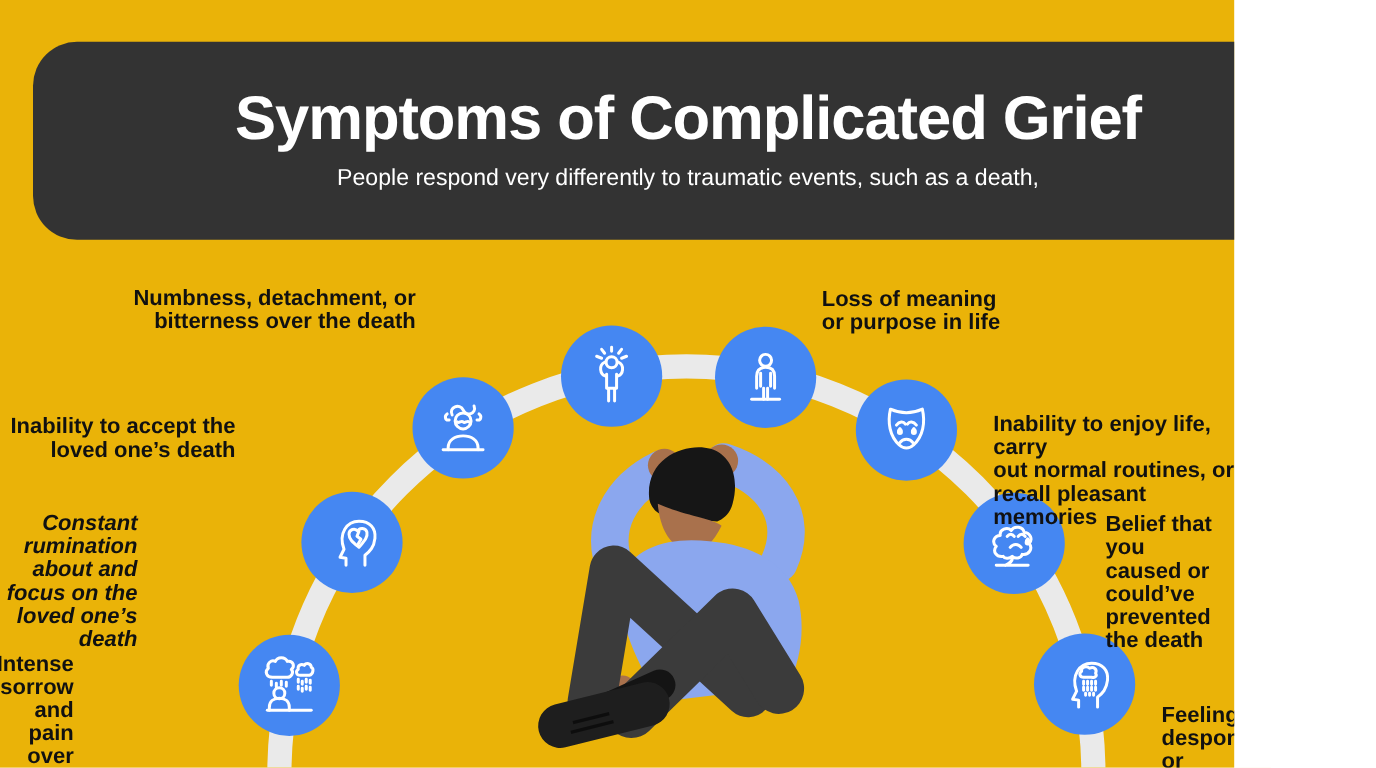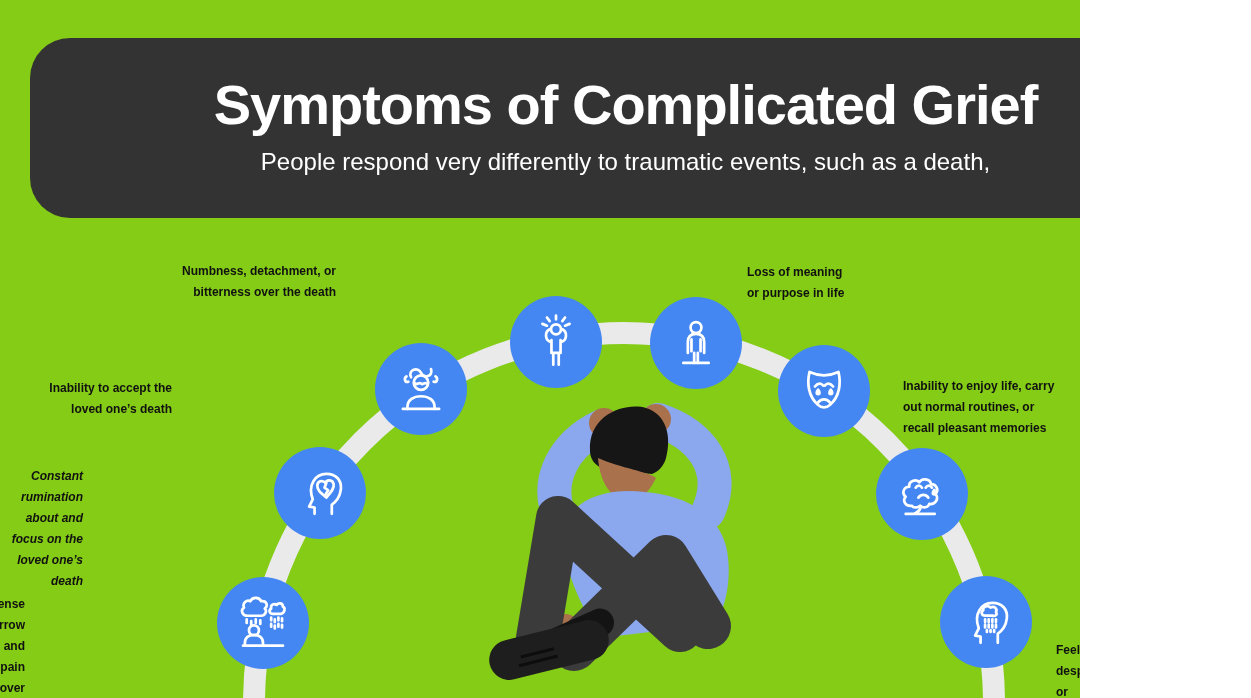--- a/index.html
+++ b/index.html
@@ -1,44 +1,44 @@
 <!DOCTYPE html>
 <html><head>
 <meta charset="utf-8">
 <style>
   html,body{margin:0;padding:0;background:#fff;}
-  .stage{position:relative;width:1080px;height:698px;background:#84cc16;overflow:hidden;
-         font-family:"Liberation Sans","DejaVu Sans",sans-serif;}
+  .stage{position:relative;width:1080px;height:698px;background:#eab308;overflow:hidden;
+         font-family:"Liberation Sans","DejaVu Sans",sans-serif;padding-left:42px;}
 
   
   .banner{position:absolute;left:30px;top:38px;width:1191px;height:180px;background:#333333;
           border-radius:40px;display:flex;flex-direction:column;align-items:center;
           justify-content:center;text-align:center;color:#fff;}
   .banner h1{margin:0 0 12px 0;font-size:56px;font-weight:800;letter-spacing:-1px;line-height:1;}
-  .banner p{margin:2px 0;font-size:24px;font-weight:400;line-height:1.25;}
+  .banner p{margin:2px 0;font-size:21px;font-weight:400;line-height:1.25;}
 
   
   .arc-svg{position:absolute;left:0;top:0;width:1251px;height:698px;}
 
   
   .bubble{position:absolute;width:92px;height:92px;border-radius:50%;background:#4587F2;
           display:flex;align-items:center;justify-content:center;}
   .bubble svg{width:58px;height:58px;fill:none;stroke:#ffffff;stroke-width:3;
               stroke-linecap:round;stroke-linejoin:round;}
   .b-intense{left:217px;top:577px;}
   .b-rumination{left:274px;top:447px;}
   .b-accept{left:375px;top:343px;}
   .b-numbness{left:510px;top:296px;}
   .b-loss{left:650px;top:297px;}
   .b-enjoy{left:778px;top:345px;}
   .b-belief{left:876px;top:448px;}
   .b-despondent{left:940px;top:576px;}
 
   
-  .label{position:absolute;font-size:12px;font-weight:700;line-height:21px;color:#111111;
+  .label{position:absolute;font-size:20px;font-weight:700;line-height:21px;color:#111111;
          white-space:pre-line;}
   .align-r{text-align:right;}
   .l-intense{right:1055px;top:594px;}
   .l-rumination{right:997px;top:466px;font-style:italic;}
   .l-accept{right:908px;top:378px;}
   .l-numbness{right:744px;top:261px;}
   .l-loss{left:747px;top:262px;}
   .l-enjoy{left:903px;top:356px;margin-top:20px;}
   .l-belief{left:1005px;top:467px;}
   .l-despondent{left:1056px;top:594px;margin-top:46px;}
@@ -162,17 +162,20 @@
 loved one’s death</div>
   <div class="label align-r l-accept">Inability to accept the
 loved one’s death</div>
   <div class="label align-r l-numbness">Numbness, detachment, or
 bitterness over the death</div>
   <div class="label l-loss">Loss of meaning
 or purpose in life</div>
   <div class="label l-enjoy">Inability to enjoy life, carry
 out normal routines, or
 recall pleasant memories</div>
+  <div class="label l-belief">Belief that you
+caused or could’ve
+prevented the death</div>
   <div class="label l-despondent">Feeling despondent or
 wishing you’d died along
 with the loved one</div>
 
 </div>
 
 </body></html>

